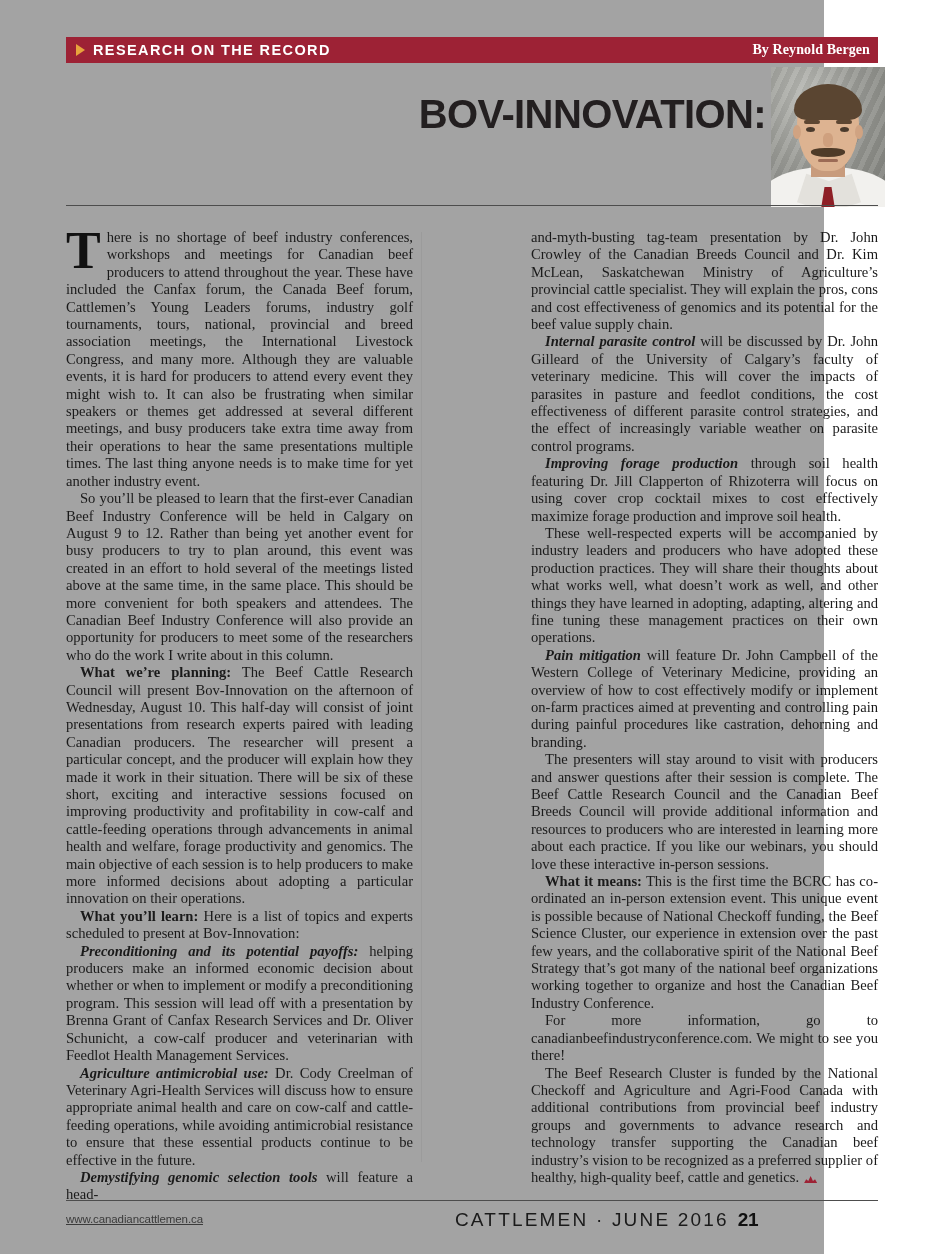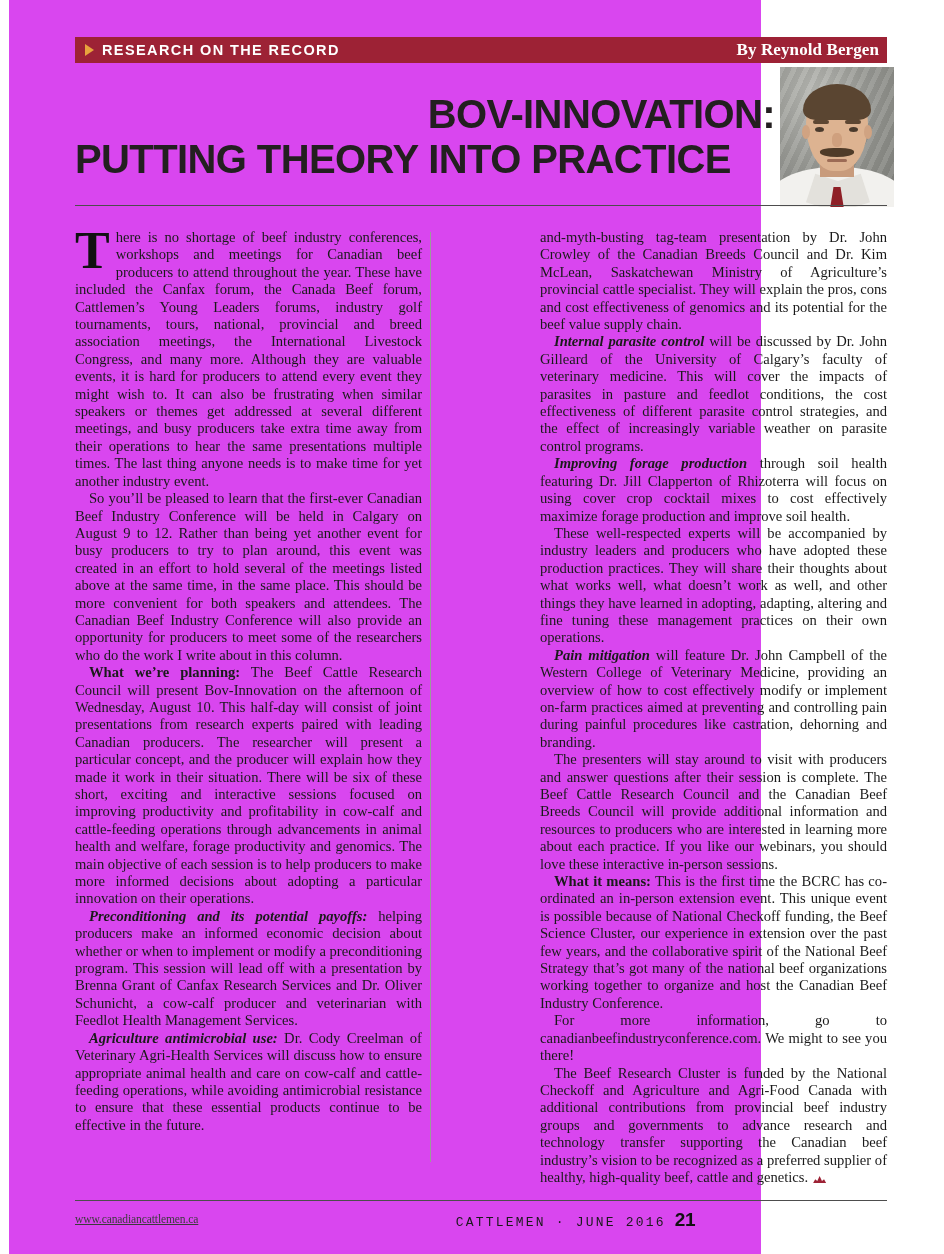--- a/index.html
+++ b/index.html
@@ -12,24 +12,23 @@
     height: 1254px;
     font-family: "Liberation Serif", serif;
     color: #1a1a1a;
     position: relative;
     overflow: hidden;
   }
 
   .page {
     position: absolute;
     left: 0; top: 0;
-    width: 752px;
+    width: 824px;
     height: 1254px;
-    background: #d946ef;
-    margin-left: 9px;
+    background: #a3a3a3;
   }
 
   
   .masthead {
     position: absolute;
     left: 66px;
     top: 37px;
     width: 812px;
     height: 26px;
     background: #9d2235;
@@ -55,21 +54,21 @@
     font-family: "Liberation Sans", sans-serif;
     font-weight: bold;
     font-size: 14.5px;
     letter-spacing: 1.4px;
     color: #ffffff;
     text-transform: uppercase;
   }
   .byline-top {
     font-family: "Liberation Serif", serif;
     font-weight: bold;
-    font-size: 17px;
+    font-size: 14px;
     color: #ffffff;
     letter-spacing: 0.1px;
   }
 
   
   .headline {
     position: absolute;
     left: 66px;
     top: 92px;
     width: 700px;
@@ -347,36 +346,36 @@
     line-height: 17.4px;
     color: #1a1a1a;
     margin: 0;
   }
 
   
   .footer-url {
     position: absolute;
     left: 66px;
     top: 1213px;
-    font-family: Liberation Serif, serif;
+    font-family: Liberation Sans, sans-serif;
     font-size: 11.5px;
     color: #3b3b3b;
     letter-spacing: -0.1px;
   }
   .footer-right {
     position: absolute;
     right: 66px;
     top: 1209px;
     display: flex;
     align-items: baseline;
     gap: 9px;
   }
   .footer-mag {
-    font-family: Liberation Mono, monospace;
-    font-size: 13px;
+    font-family: Liberation Sans, sans-serif;
+    font-size: 19px;
     letter-spacing: 2.2px;
     color: #1a1a1a;
   }
   .footer-page {
     font-family: "Liberation Sans", sans-serif;
     font-weight: bold;
     font-size: 19px;
     color: #111;
     letter-spacing: -0.5px;
   }
@@ -409,34 +408,35 @@
     <div class="browR"></div>
     <div class="eyeL"></div>
     <div class="eyeR"></div>
     <div class="nose"></div>
     <div class="moustache"></div>
     <div class="mouth"></div>
   </div>
 
   <div class="headline">
     <div class="headline-line1">BOV-INNOVATION:</div>
-    <div class="headline-line2">PUTTING THEORY INTO PRACTICE</div>
   </div>
 
   <div class="rule-top"></div>
   <div class="col-divider"></div>
 
   <div class="columns">
 
     <div class="col col-left">
       <p class="dropcap-para"><span class="dropcap">T</span><span>here is no shortage of beef industry conferences, workshops and meetings for Canadian beef producers to attend throughout the year. These have included the Canfax forum, the Canada Beef forum, Cattlemen’s Young Leaders forums, industry golf tournaments, tours, national, provincial and breed association meetings, the International Livestock Congress, and many more. Although they are valuable events, it is hard for producers to attend every event they might wish to. It can also be frustrating when similar speakers or themes get addressed at several different meetings, and busy producers take extra time away from their operations to hear the same presentations multiple times. The last thing anyone needs is to make time for yet another industry event.</span></p>
       <p><span>So you’ll be pleased to learn that the first-ever Canadian Beef Industry Conference will be held in Calgary on August 9 to 12. Rather than being yet another event for busy producers to try to plan around, this event was created in an effort to hold several of the meetings listed above at the same time, in the same place. This should be more convenient for both speakers and attendees. The Canadian Beef Industry Conference will also provide an opportunity for producers to meet some of the researchers who do the work I write about in this column.</span></p>
       <p><b>What we’re planning:</b><span> The Beef Cattle Research Council will present Bov-Innovation on the afternoon of Wednesday, August 10. This half-day will consist of joint presentations from research experts paired with leading Canadian producers. The researcher will present a particular concept, and the producer will explain how they made it work in their situation. There will be six of these short, exciting and interactive sessions focused on improving productivity and profitability in cow-calf and cattle-feeding operations through advancements in animal health and welfare, forage productivity and genomics. The main objective of each session is to help producers to make more informed decisions about adopting a particular innovation on their operations.</span></p>
+      <p><b>What you’ll learn:</b><span> Here is a list of topics and experts scheduled to present at Bov-Innovation:</span></p>
       <p><i>Preconditioning and its potential payoffs:</i><span> helping producers make an informed economic decision about whether or when to implement or modify a preconditioning program. This session will lead off with a presentation by Brenna Grant of Canfax Research Services and Dr. Oliver Schunicht, a cow-calf producer and veterinarian with Feedlot Health Management Services.</span></p>
       <p><i>Agriculture antimicrobial use:</i><span> Dr. Cody Creelman of Veterinary Agri-Health Services will discuss how to ensure appropriate animal health and care on cow-calf and cattle-feeding operations, while avoiding antimicrobial resistance to ensure that these essential products continue to be effective in the future.</span></p>
+      <p><i>Demystifying genomic selection tools</i><span> will feature a head-</span></p>
     </div>
 
     <div class="col col-right">
       <p class="no-indent"><span>and-myth-busting tag-team presentation by Dr. John Crowley of the Canadian Breeds Council and Dr. Kim McLean, Saskatchewan Ministry of Agriculture’s provincial cattle specialist. They will explain the pros, cons and cost effectiveness of genomics and its potential for the beef value supply chain.</span></p>
       <p><i>Internal parasite control</i><span> will be discussed by Dr. John Gilleard of the University of Calgary’s faculty of veterinary medicine. This will cover the impacts of parasites in pasture and feedlot conditions, the cost effectiveness of different parasite control strategies, and the effect of increasingly variable weather on parasite control programs.</span></p>
       <p><i>Improving forage production</i><span> through soil health featuring Dr. Jill Clapperton of Rhizoterra will focus on using cover crop cocktail mixes to cost effectively maximize forage production and improve soil health.</span></p>
       <p><span>These well-respected experts will be accompanied by industry leaders and producers who have adopted these production practices. They will share their thoughts about what works well, what doesn’t work as well, and other things they have learned in adopting, adapting, altering and fine tuning these management practices on their own operations.</span></p>
       <p><i>Pain mitigation</i><span> will feature Dr. John Campbell of the Western College of Veterinary Medicine, providing an overview of how to cost effectively modify or implement on-farm practices aimed at preventing and controlling pain during painful procedures like castration, dehorning and branding.</span></p>
       <p><span>The presenters will stay around to visit with producers and answer questions after their session is complete. The Beef Cattle Research Council and the Canadian Beef Breeds Council will provide additional information and resources to producers who are interested in learning more about each practice. If you like our webinars, you should love these interactive in-person sessions.</span></p>
       <p><b>What it means:</b><span> This is the first time the BCRC has co-ordinated an in-person extension event. This unique event is possible because of National Checkoff funding, the Beef Science Cluster, our experience in extension over the past few years, and the collaborative spirit of the National Beef Strategy that’s got many of the national beef organizations working together to organize and host the Canadian Beef Industry Conference.</span></p>

